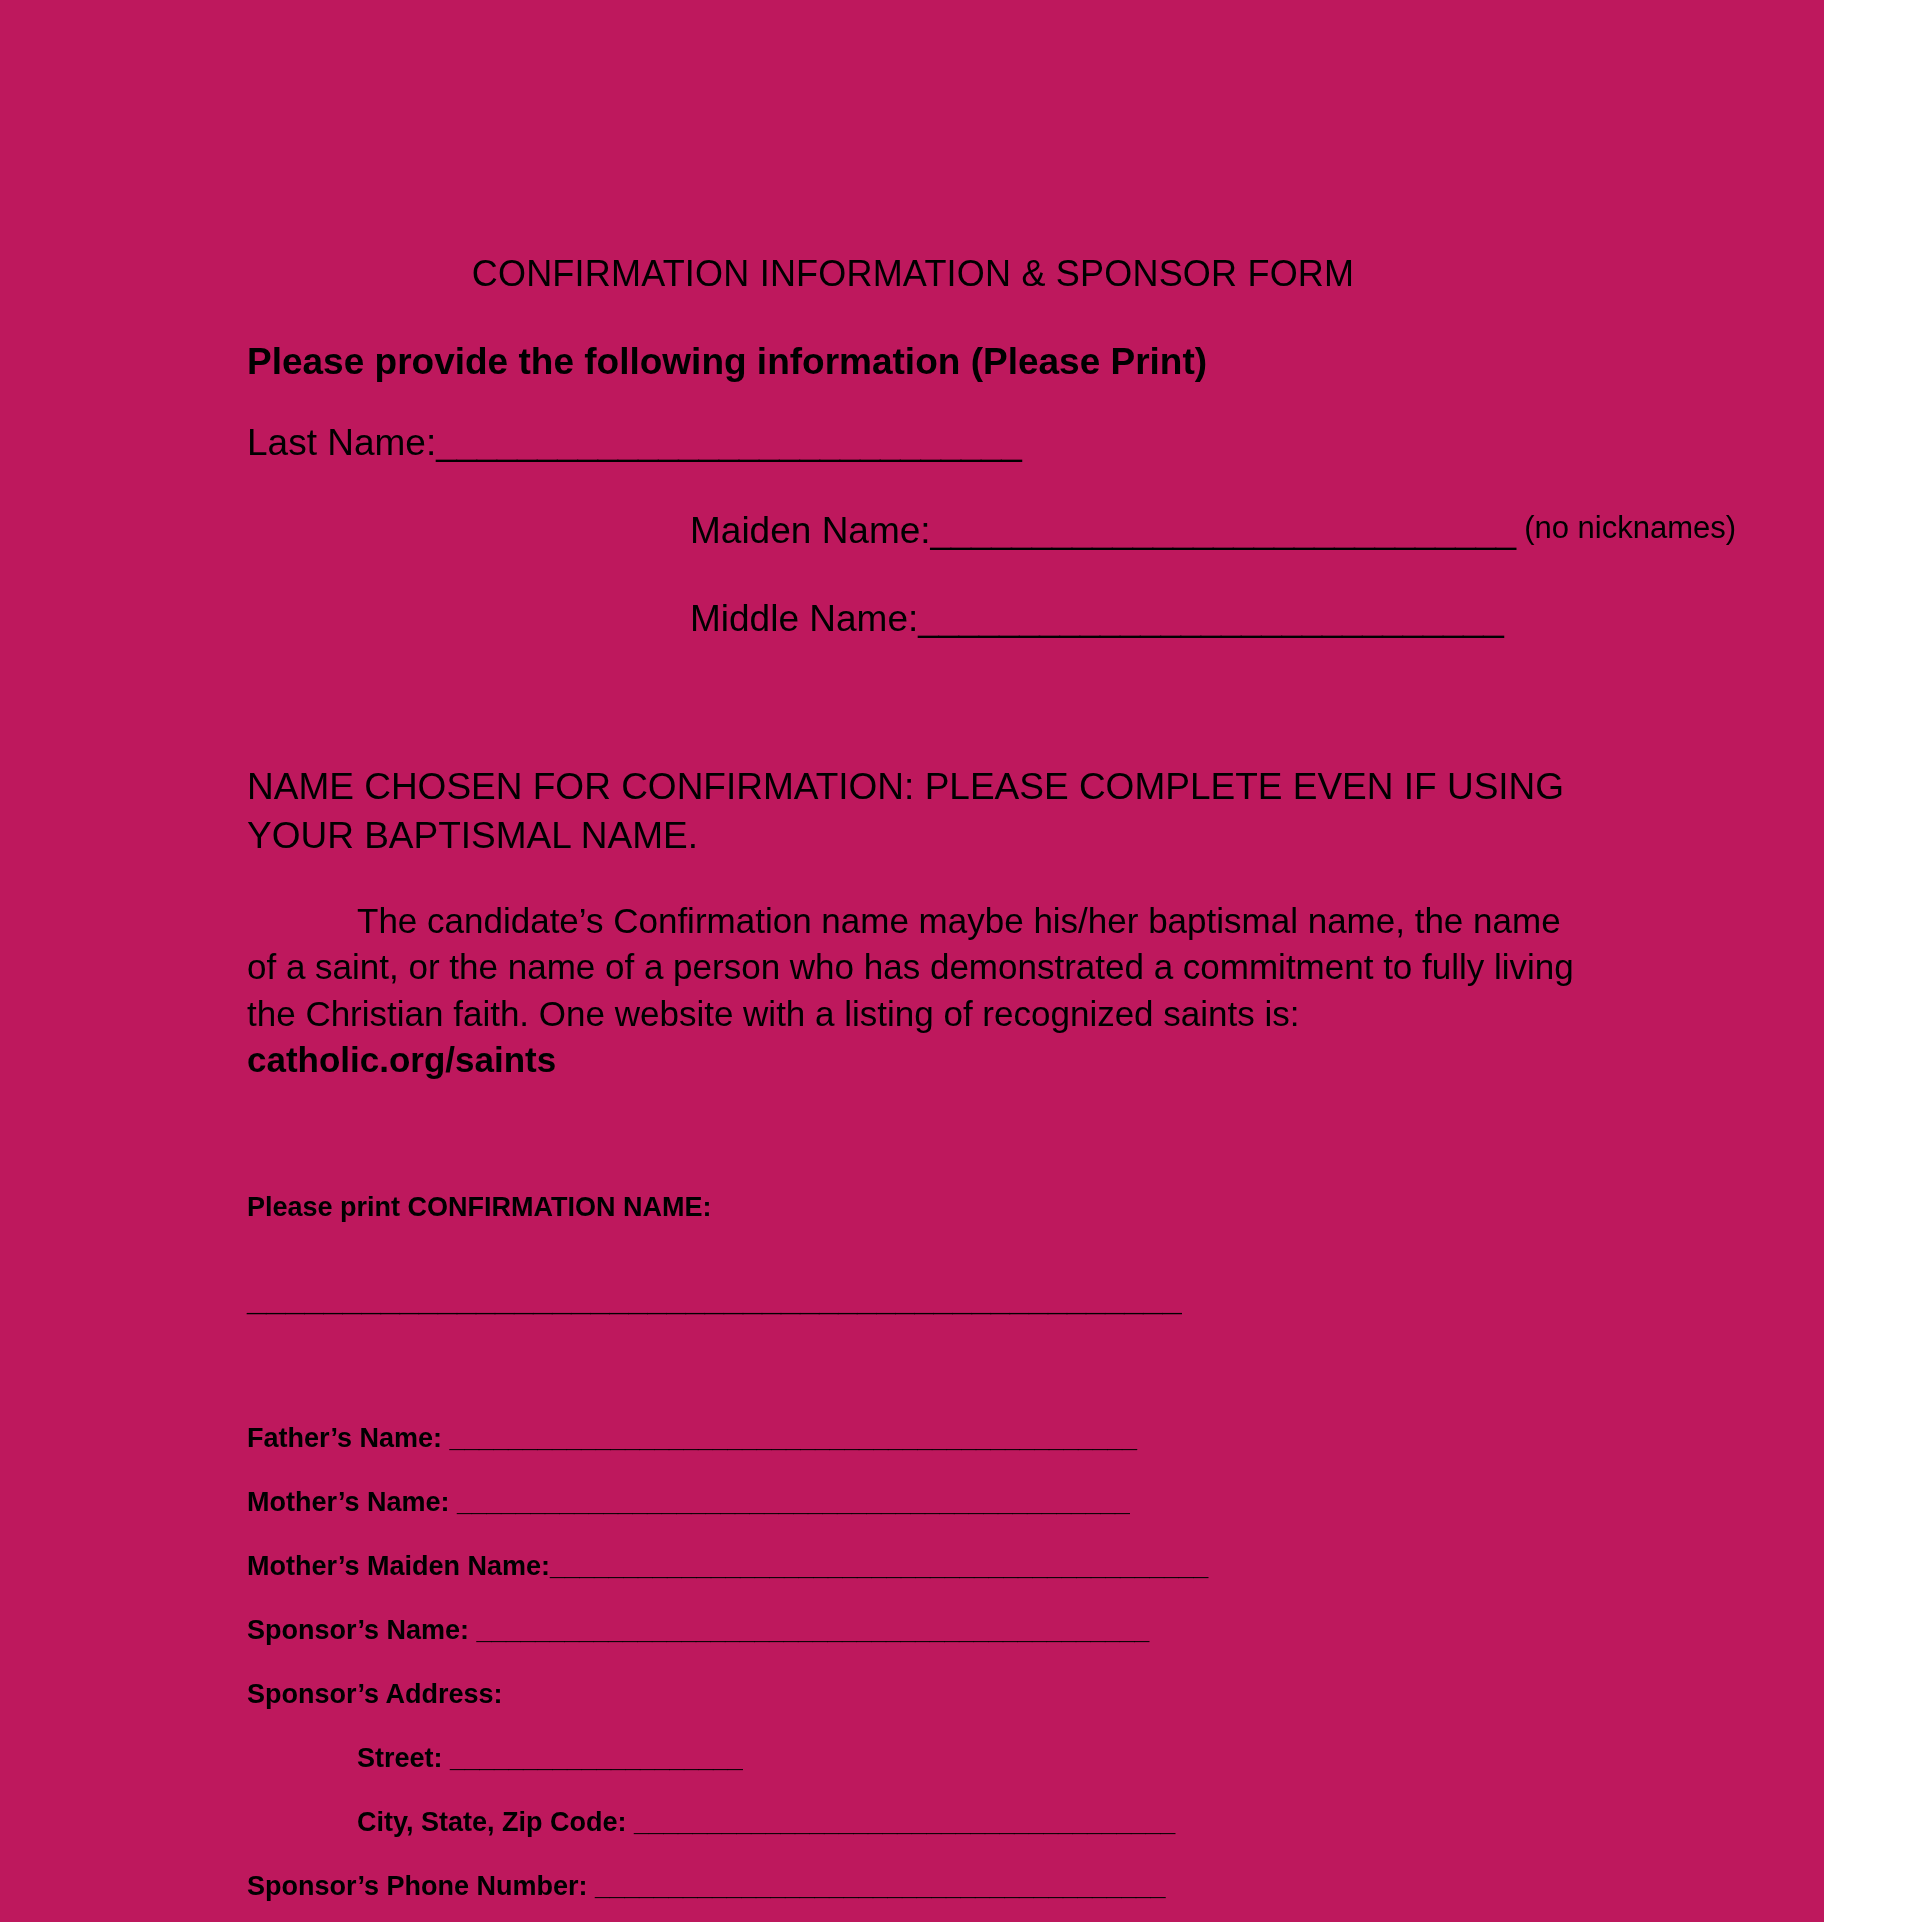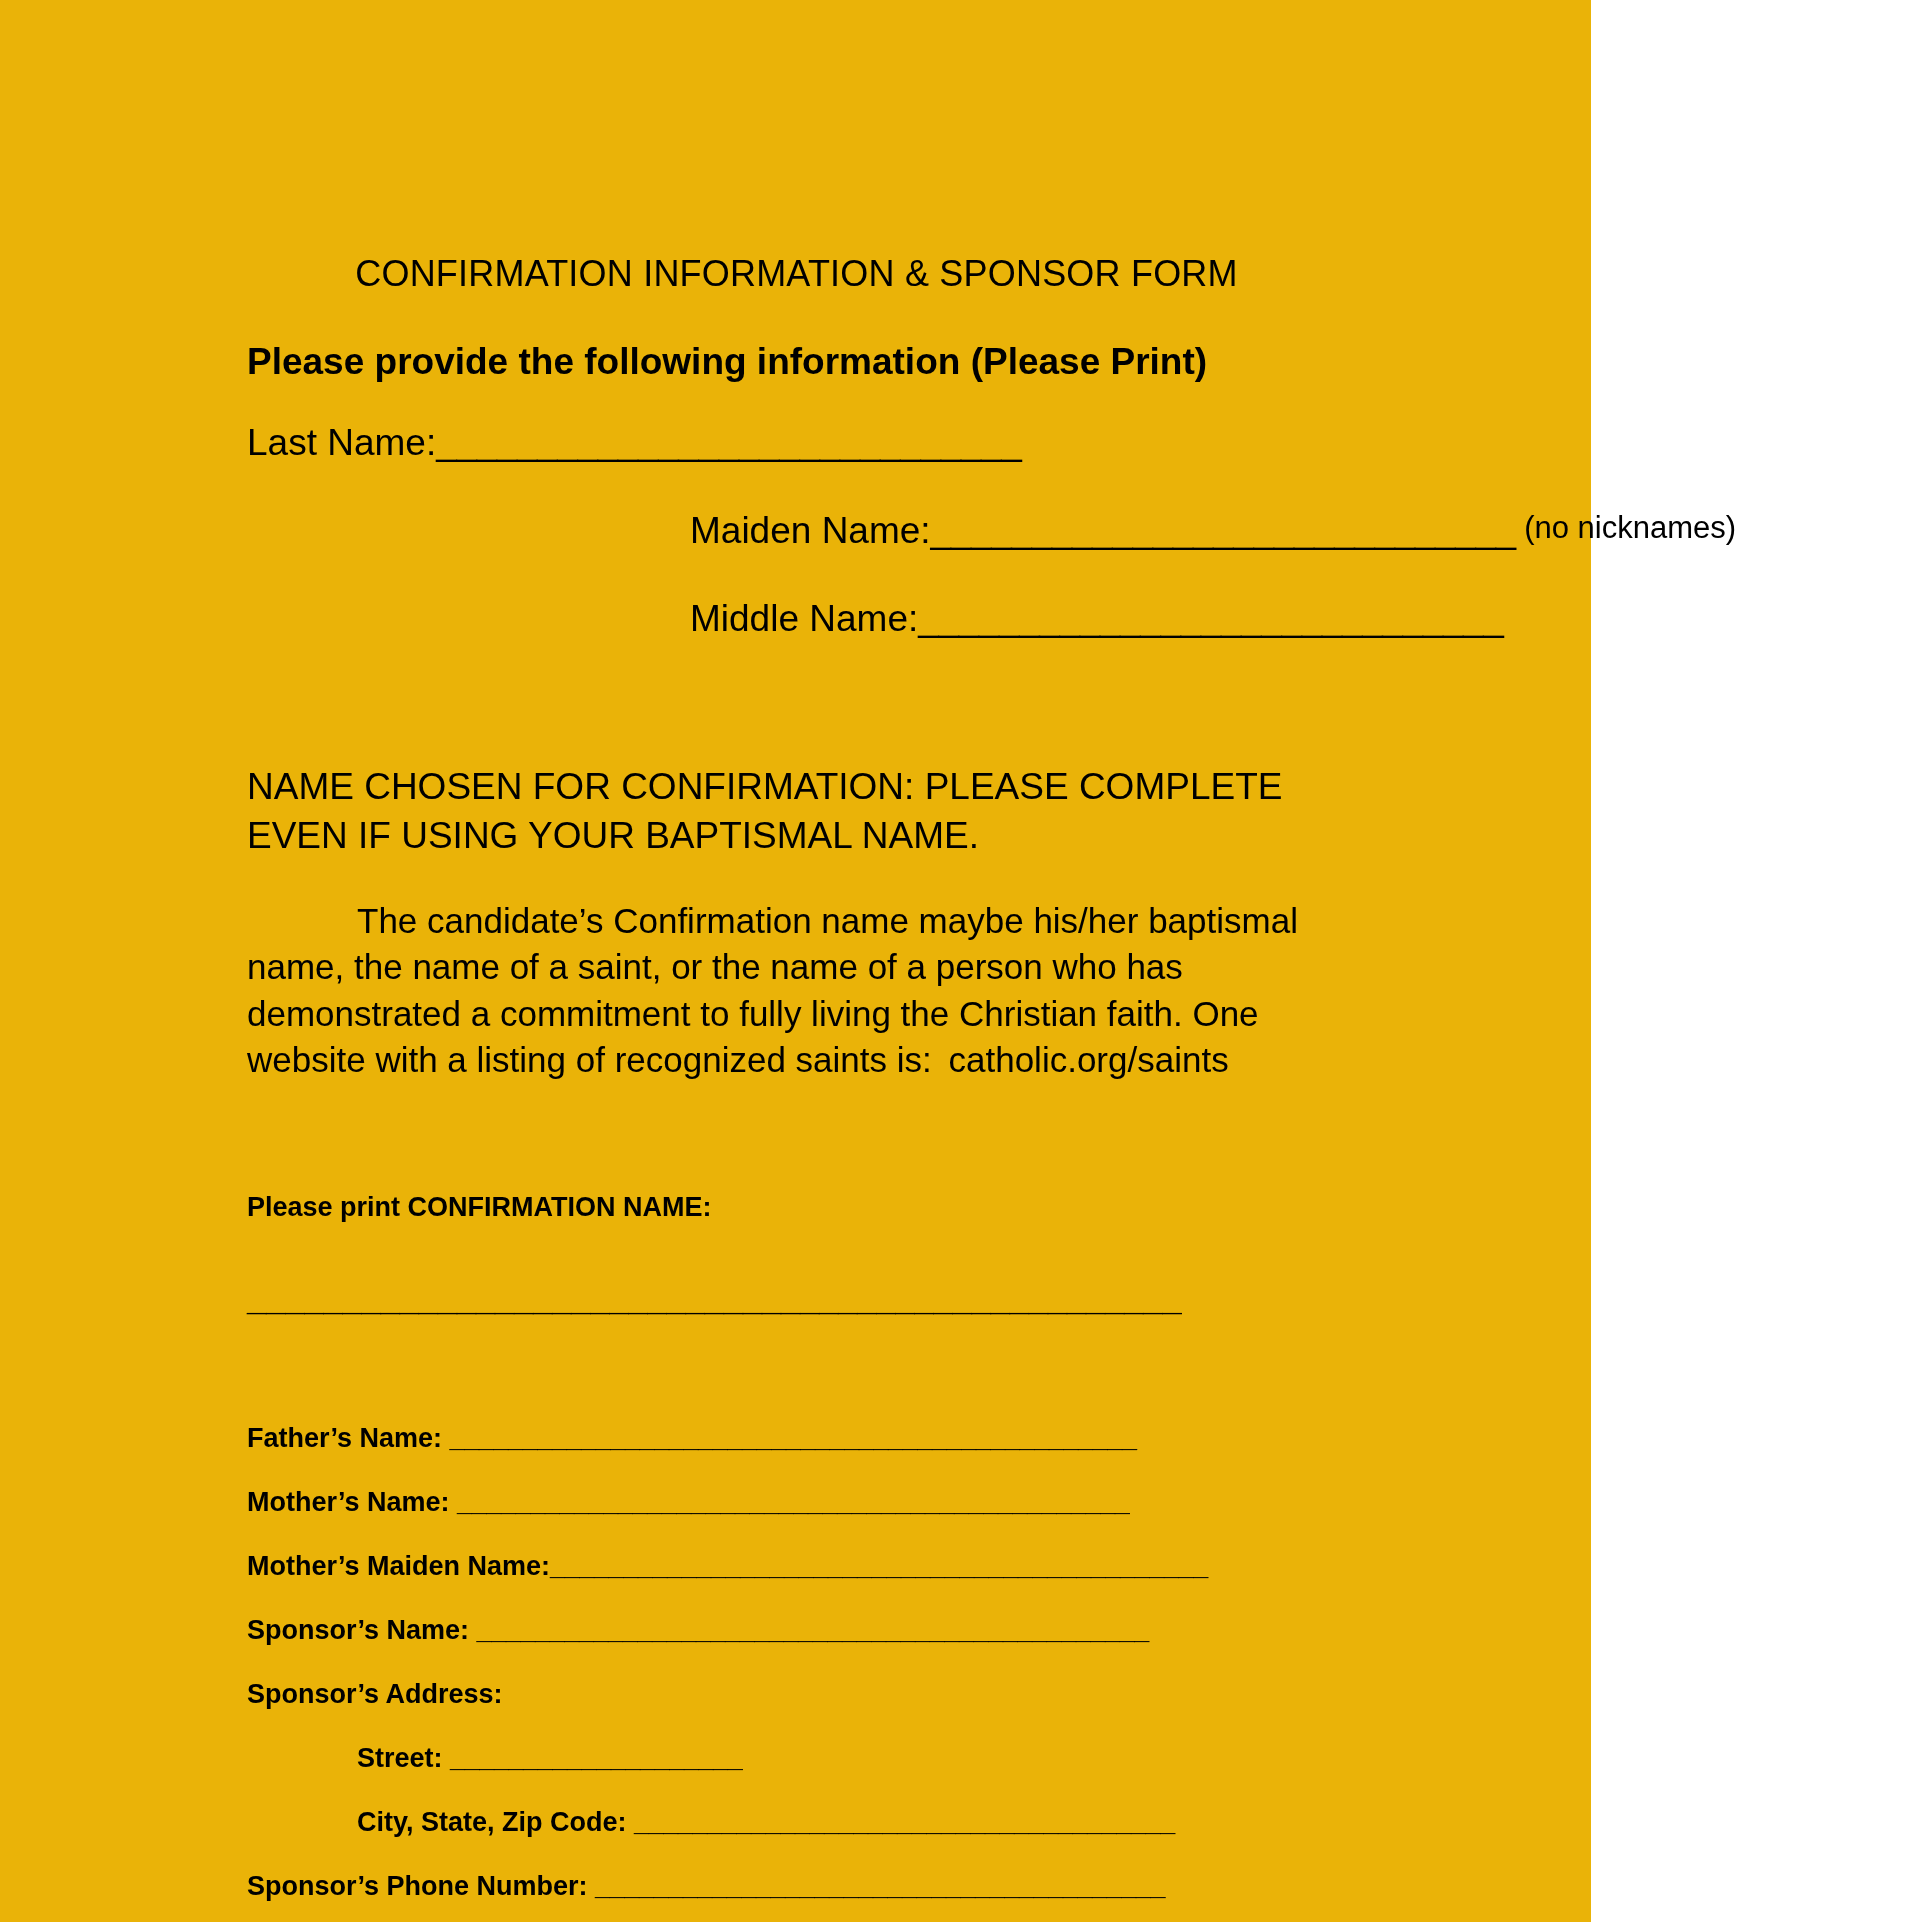--- a/index.html
+++ b/index.html
@@ -12,23 +12,23 @@
     width: 1923px;
     height: 1923px;
     overflow: hidden;
     font-family: "Liberation Sans", sans-serif;
     color: #000000;
     -webkit-font-smoothing: antialiased;
   }
 
   .page {
     position: relative;
-    width: 1591px;
+    width: 1824px;
     height: 1923px;
-    background: #eab308;
+    background: #be185d;
     box-sizing: border-box;
     padding: 0 245px 0 247px;
   }
 
   
   .doc-title {
     text-align: center;
     font-size: 36px;
     line-height: 1.0;
     font-weight: 400;
@@ -89,21 +89,21 @@
 
   
   .para {
     font-size: 35px;
     line-height: 1.33;
     font-weight: 400;
     max-width: 1434px;
     text-align: left;
   }
   .para .indent { display: inline-block; width: 110px; }
-  .para b { font-weight: 400; margin-left: 7px; }
+  .para b { font-weight: 700; }
 
   
   .field {
     font-size: 27px;
     line-height: 1.0;
     font-weight: 700;
     white-space: pre;
   }
   .field.indent1 { padding-left: 110px; }
 

